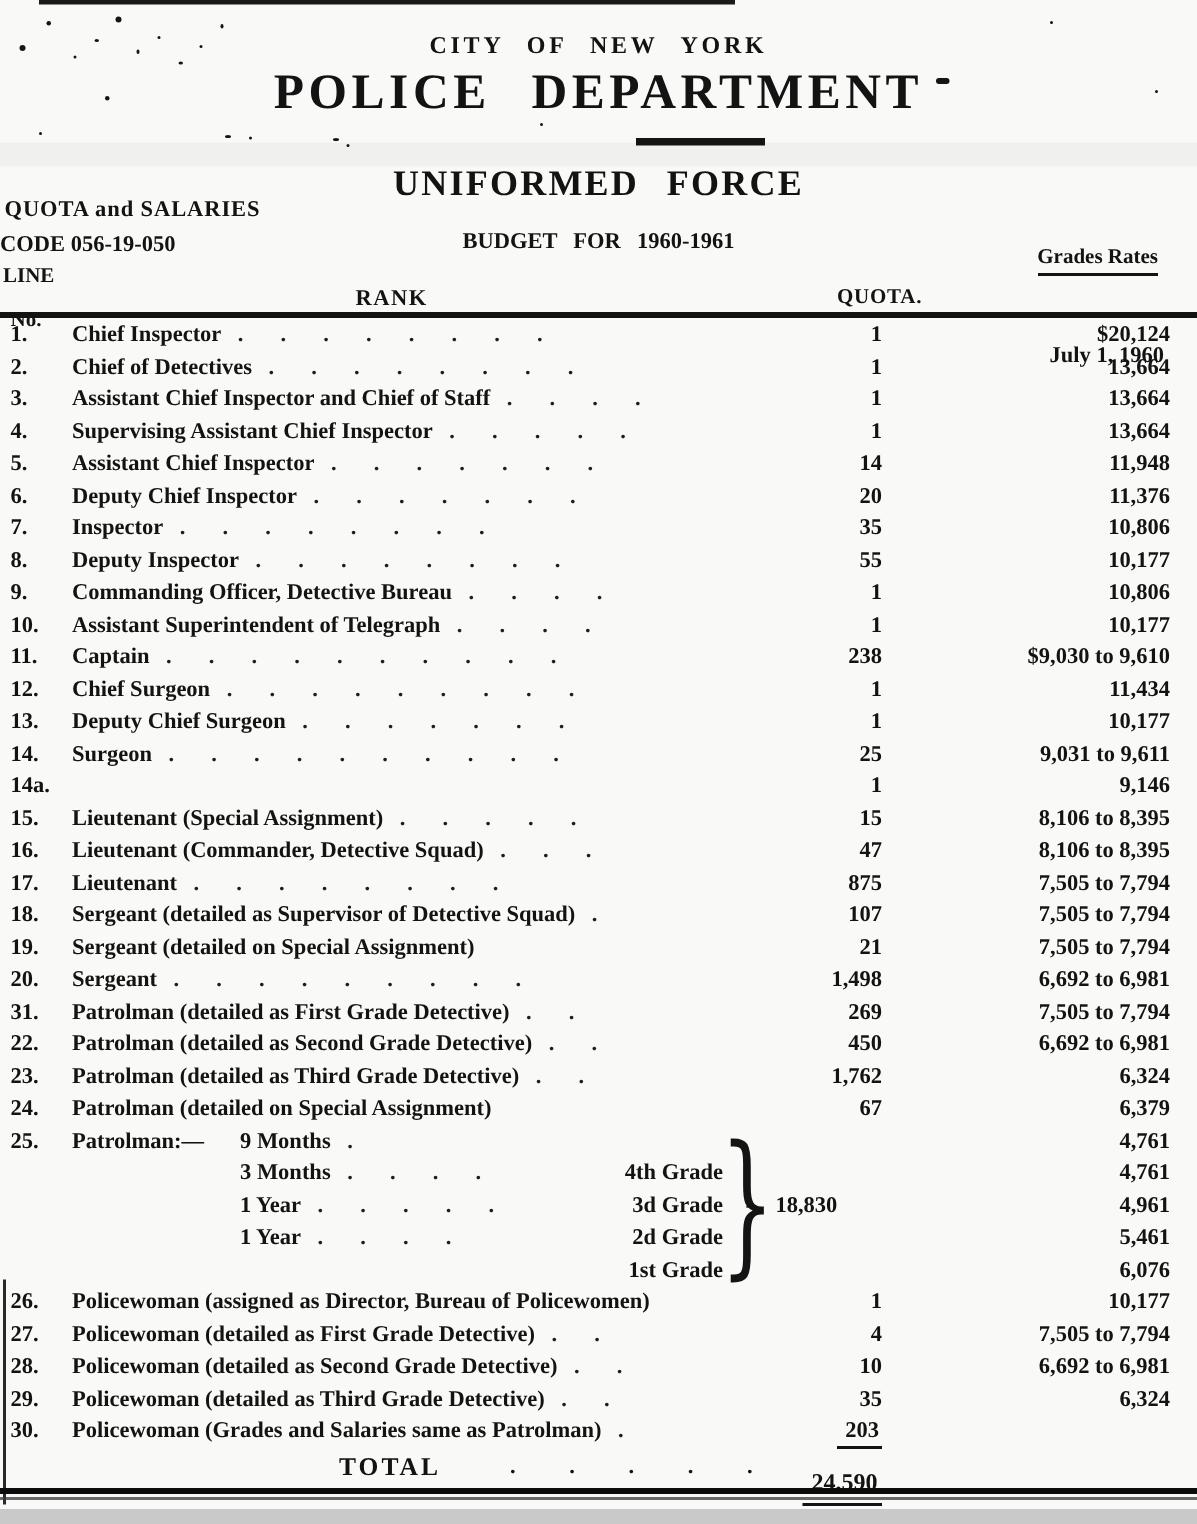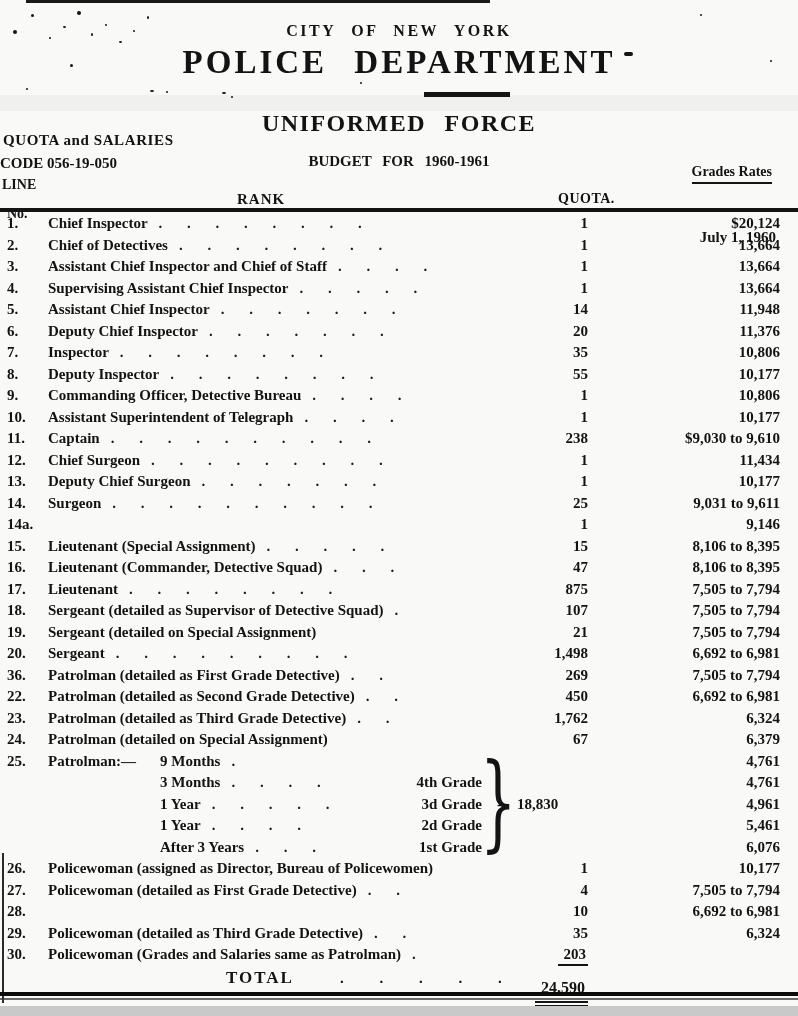--- a/index.html
+++ b/index.html
@@ -240,21 +240,21 @@
         <span class="cquota"><span class="qv">21</span></span>
         <span class="csalary">7,505 to 7,794</span>
       </div>
       <div class="trow">
         <span class="cno">20.</span>
         <span class="crank"><span class="rtext">Sergeant</span><span class="dots">. . . . . . . . .</span></span>
         <span class="cquota"><span class="qv">1,498</span></span>
         <span class="csalary">6,692 to 6,981</span>
       </div>
       <div class="trow">
-        <span class="cno">36.</span>
+        <span class="cno">31.</span>
         <span class="crank"><span class="rtext">Patrolman (detailed as First Grade Detective)</span><span class="dots">. .</span></span>
         <span class="cquota"><span class="qv">269</span></span>
         <span class="csalary">7,505 to 7,794</span>
       </div>
       <div class="trow">
         <span class="cno">22.</span>
         <span class="crank"><span class="rtext">Patrolman (detailed as Second Grade Detective)</span><span class="dots">. .</span></span>
         <span class="cquota"><span class="qv">450</span></span>
         <span class="csalary">6,692 to 6,981</span>
       </div>
@@ -286,41 +286,41 @@
           <span class="glabelwrap"><span class="rtext">1 Year</span><span class="dots">. . . . .</span></span>
           <span class="ggrade">3d Grade</span>
           <span class="gsalary">4,961</span>
         </div>
         <div class="gline">
           <span class="glabelwrap"><span class="rtext">1 Year</span><span class="dots">. . . .</span></span>
           <span class="ggrade">2d Grade</span>
           <span class="gsalary">5,461</span>
         </div>
         <div class="gline">
-          <span class="glabelwrap"><span class="rtext">After 3 Years</span><span class="dots">. . .</span></span>
           <span class="ggrade">1st Grade</span>
           <span class="gsalary">6,076</span>
         </div>
         <span class="gbrace">}</span>
         <span class="gquota">-  18,830</span>
       </div>
       <div class="trow">
         <span class="cno">26.</span>
         <span class="crank"><span class="rtext">Policewoman (assigned as Director, Bureau of Policewomen)</span></span>
         <span class="cquota"><span class="qv">1</span></span>
         <span class="csalary">10,177</span>
       </div>
       <div class="trow">
         <span class="cno">27.</span>
         <span class="crank"><span class="rtext">Policewoman (detailed as First Grade Detective)</span><span class="dots">. .</span></span>
         <span class="cquota"><span class="qv">4</span></span>
         <span class="csalary">7,505 to 7,794</span>
       </div>
       <div class="trow">
         <span class="cno">28.</span>
+        <span class="crank"><span class="rtext">Policewoman (detailed as Second Grade Detective)</span><span class="dots">. .</span></span>
         <span class="cquota"><span class="qv">10</span></span>
         <span class="csalary">6,692 to 6,981</span>
       </div>
       <div class="trow">
         <span class="cno">29.</span>
         <span class="crank"><span class="rtext">Policewoman (detailed as Third Grade Detective)</span><span class="dots">. .</span></span>
         <span class="cquota"><span class="qv">35</span></span>
         <span class="csalary">6,324</span>
       </div>
       <div class="trow">

